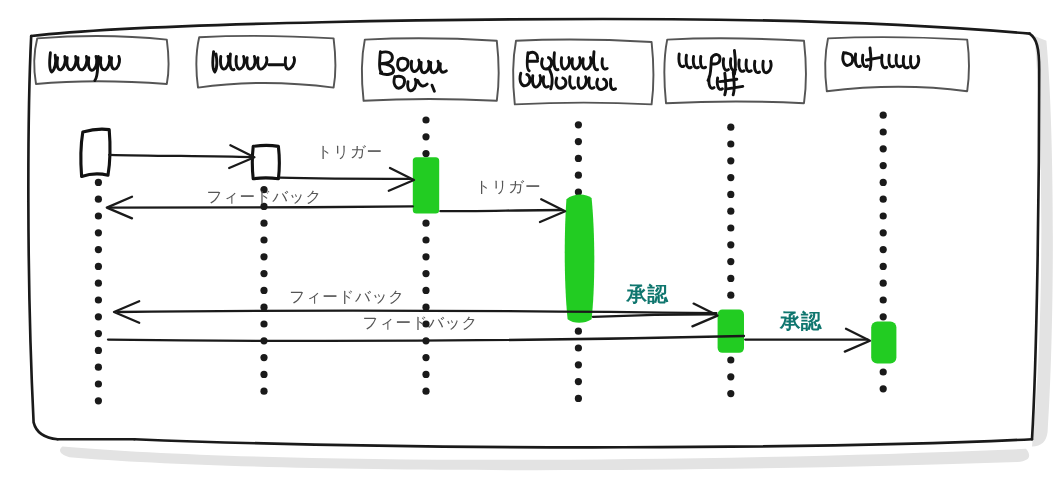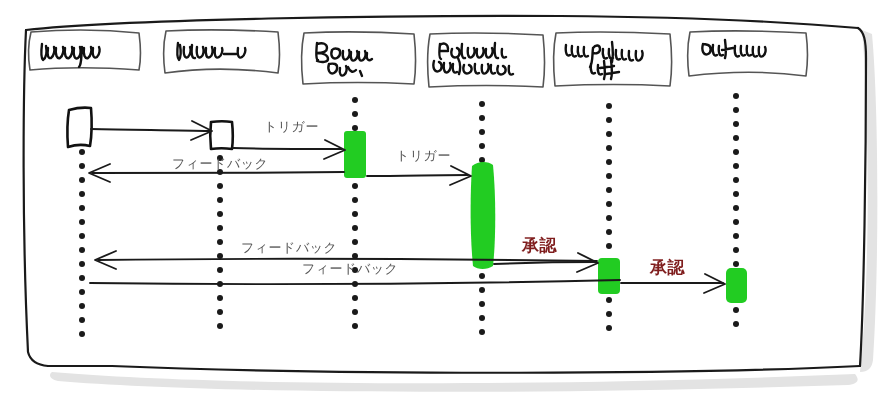--- a/index.html
+++ b/index.html
@@ -13,21 +13,21 @@
   #stage{position:relative;width:878px;height:320px;}
   #sketch{position:absolute;left:0;top:0;width:878px;height:400px;display:block;}
   .lbl{
     position:absolute;
     font-family:"DejaVu Sans","Liberation Sans",sans-serif;
     font-size:13px;
     color:#555555;
     white-space:nowrap;
     letter-spacing:0.5px;
   }
-  .lbl.dark{color:#7f1d1d;font-size:17px;font-weight:bold;}
+  .lbl.dark{color:#0f766e;font-size:17px;font-weight:bold;}
   .hdr{
     position:absolute;
     font-family:"DejaVu Sans","Liberation Sans",sans-serif;
     color:#111;
     white-space:nowrap;
     font-size:11px;
     opacity:0;
   }
 </style>
 </head>

